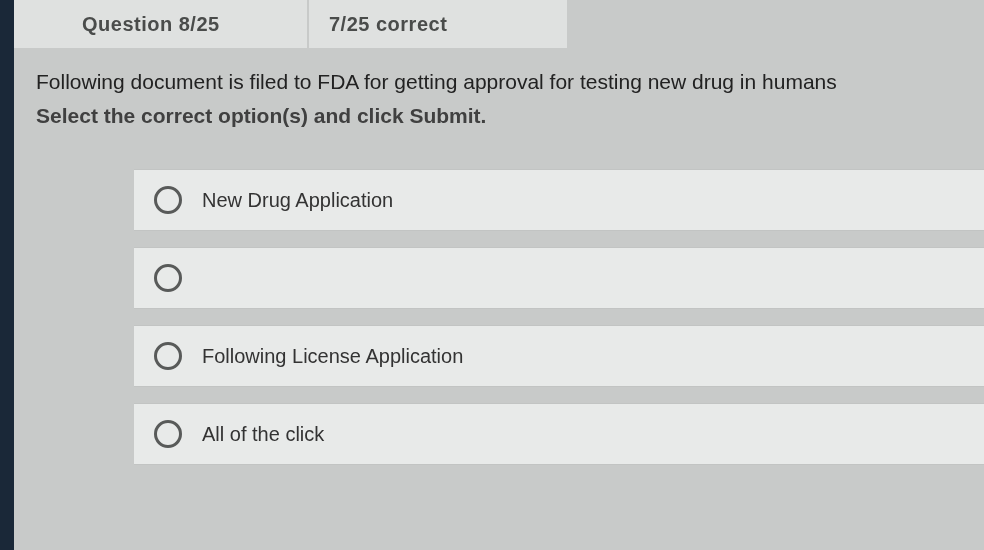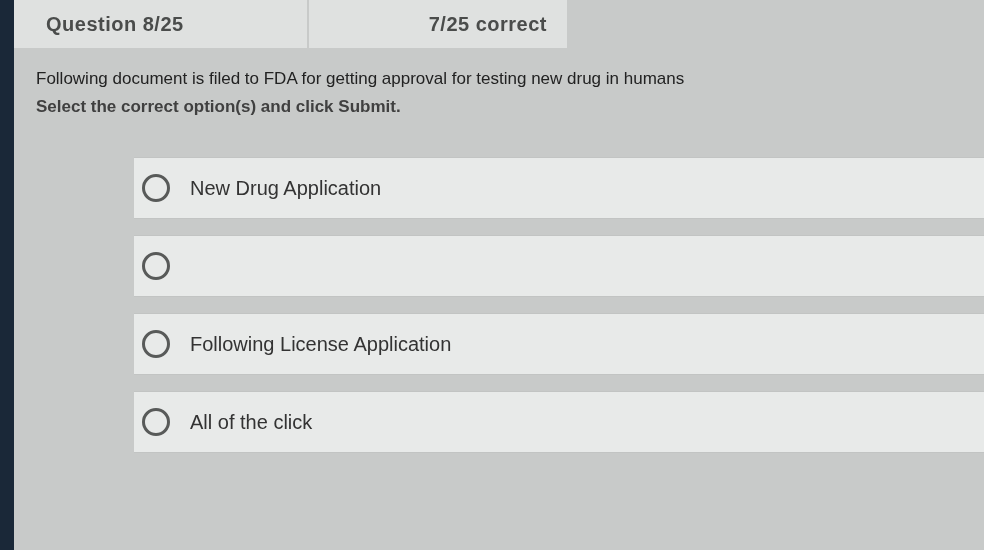--- a/index.html
+++ b/index.html
@@ -36,50 +36,50 @@
       display: flex;
       align-items: center;
       padding: 0 20px;
       font-size: 20px;
       color: #4a4c4b;
       font-weight: bold;
       letter-spacing: 0.5px;
     }
     .header-cell.q {
       width: 295px;
-      padding-left: 32px;
+      padding-left: 68px;
       border-right: 2px solid #c8cac9;
     }
     .header-cell.score {
       width: 258px;
-      justify-content: flex-end;
+      justify-content: flex-start;
     }
     .prompt {
       padding: 18px 6px 8px 22px;
-      font-size: 17px;
+      font-size: 21px;
       color: #222;
       line-height: 1.5;
     }
     .prompt .instruction {
       font-weight: bold;
       color: #404040;
       display: block;
       margin-top: 2px;
     }
     .options {
       margin-top: 30px;
       margin-left: 120px;
     }
     .option {
       background: #e8eae9;
       border-top: 1px solid #c2c4c3;
       border-bottom: 1px solid #c2c4c3;
       display: flex;
       align-items: center;
-      padding: 16px 8px;
+      padding: 16px 20px;
       margin-bottom: 16px;
       cursor: pointer;
     }
     .radio {
       width: 28px;
       height: 28px;
       border: 3px solid #585a59;
       border-radius: 50%;
       flex-shrink: 0;
       margin-right: 20px;

